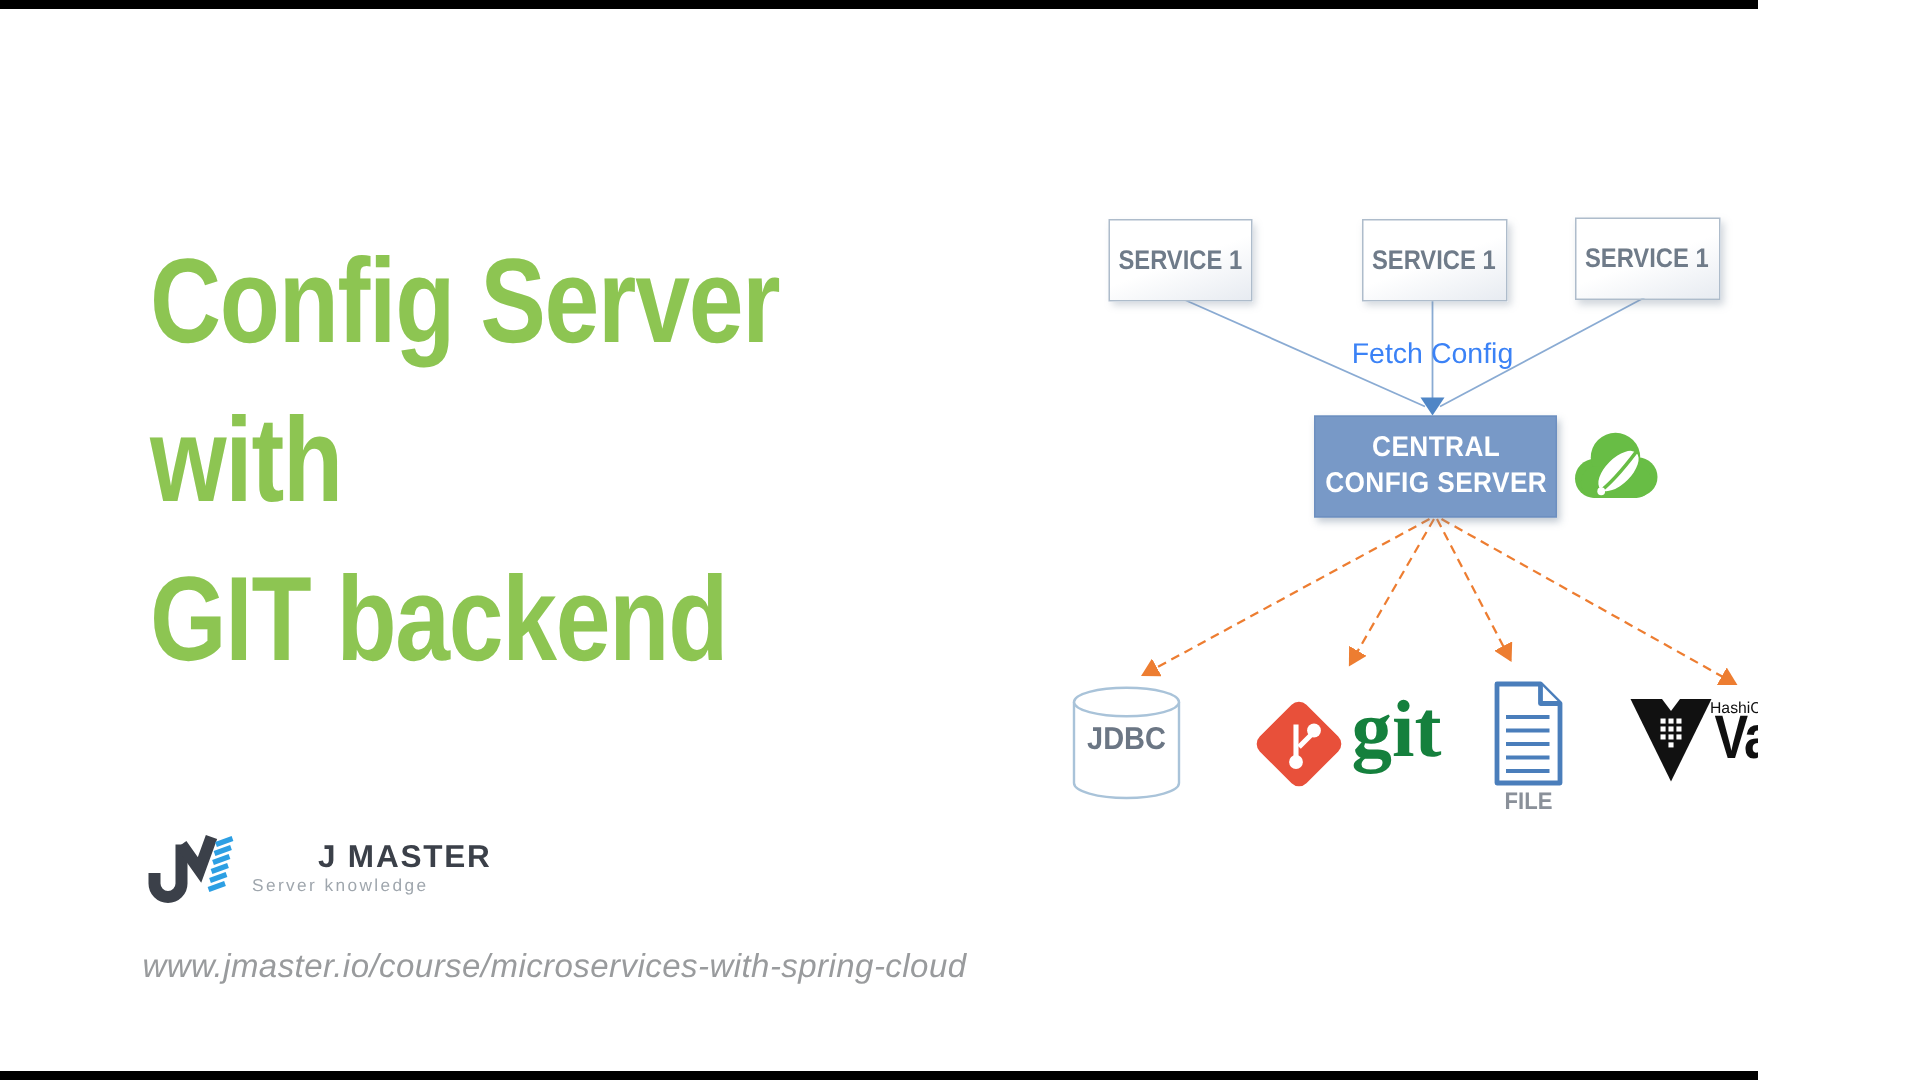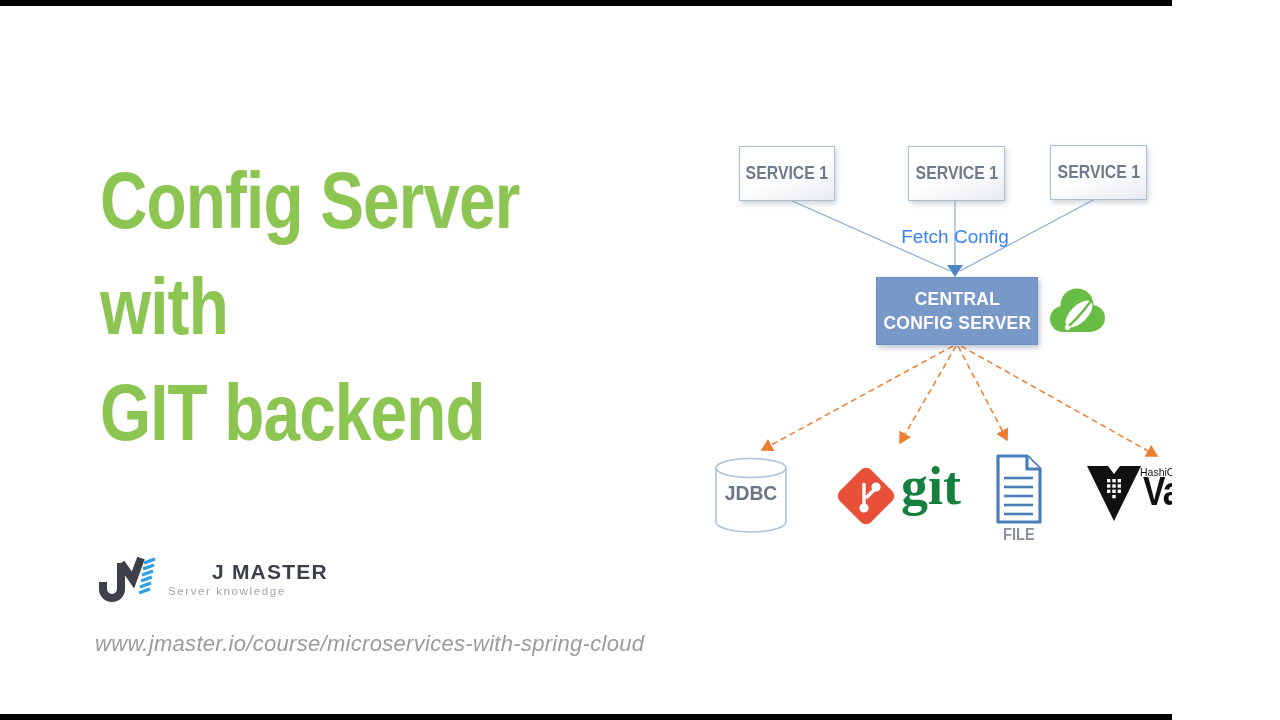--- a/index.html
+++ b/index.html
@@ -13,21 +13,21 @@
   .title{position:absolute;left:100px;top:148px;color:#8dc552;font-weight:bold;
          font-size:80px;line-height:106px;transform:scaleX(0.82);transform-origin:left top;
          letter-spacing:-1px;white-space:nowrap;}
 
   
   svg.overlay{position:absolute;left:0;top:0;pointer-events:none;}
 
   
   .svc{position:absolute;width:94px;height:53px;background:linear-gradient(160deg,#ffffff 50%,#e7ebf1);
        border:1px solid #aebccb;box-shadow:2px 3px 5px rgba(125,140,158,.35);
-       display:flex;align-items:center;justify-content:flex-end;}
+       display:flex;align-items:center;justify-content:flex-start;}
   .svc span{font-size:18px;font-weight:bold;color:#6f7b89;transform:scaleX(0.88);letter-spacing:0px;}
   .svc1{left:739px;top:146px;}
   .svc2{left:908px;top:146px;width:95px;}
   .svc3{left:1050px;top:145px;width:95px;}
 
   .fetch{position:absolute;left:888px;top:226px;width:134px;text-align:center;
          font-size:19px;color:#3b82f6;}
 
   .central{position:absolute;left:876px;top:277px;width:160px;height:66px;background:#7899c7;
            border:1px solid #6d8fc0;box-shadow:2px 3px 5px rgba(120,138,158,.45);

